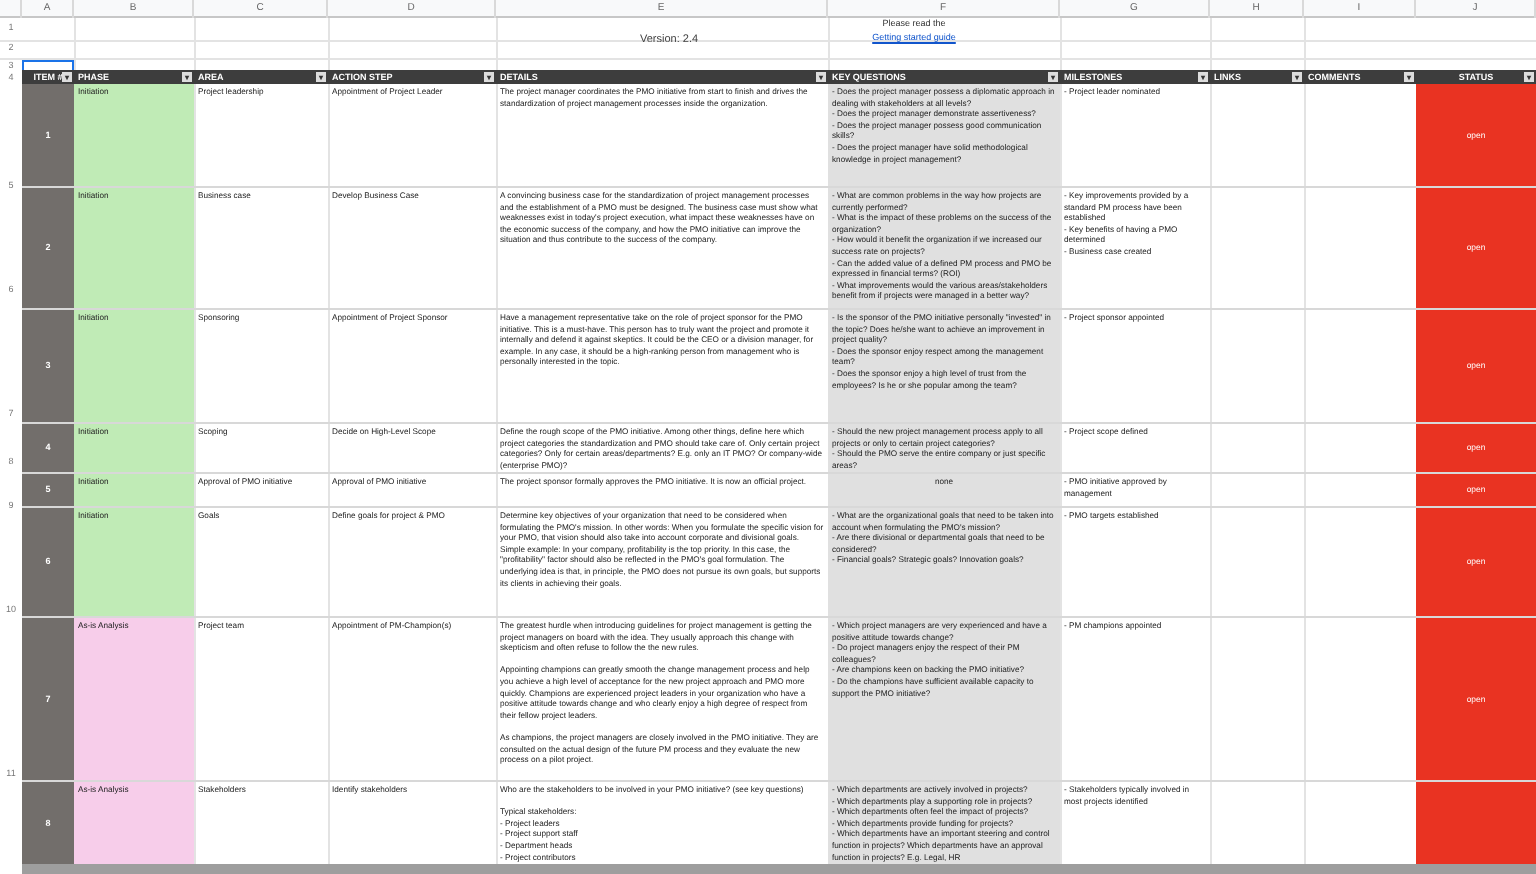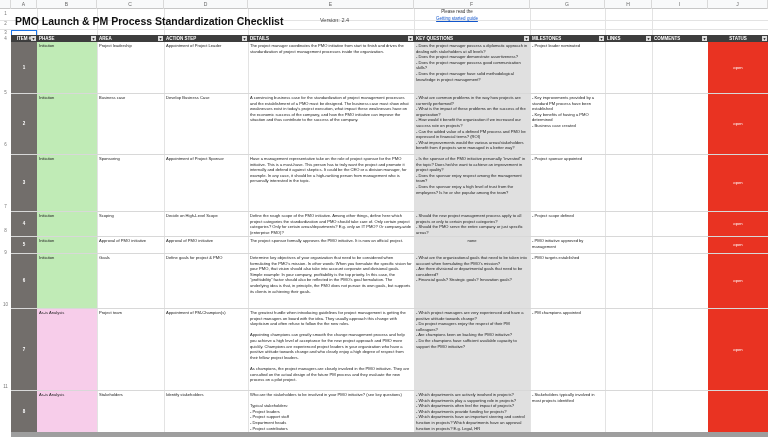--- a/index.html
+++ b/index.html
@@ -65,21 +65,20 @@
   <div class="gline" style="left:248px;top:9px;width:1px;height:428px"></div>
   <div class="gline" style="left:414px;top:9px;width:1px;height:26px"></div>
   <div class="gline" style="left:530px;top:9px;width:1px;height:428px"></div>
   <div class="gline" style="left:605px;top:9px;width:1px;height:428px"></div>
   <div class="gline" style="left:652px;top:9px;width:1px;height:428px"></div>
   <div class="gline" style="left:97px;top:42px;width:1px;height:395px"></div>
   <div class="gline" style="left:164px;top:42px;width:1px;height:395px"></div>
   <div class="gline" style="left:0;top:20px;width:768px;height:1px"></div>
   <div class="gline" style="left:0;top:29px;width:768px;height:1px"></div>
 
-  <div class="title">PMO Launch &amp; PM Process Standardization Checklist</div>
   <div class="version">Version: 2.4</div>
   <div class="readme">
     <p>Please read the</p>
     <a>Getting started guide</a>
   </div>
   <div class="selcell"></div>
 
   <div class="hdr center" style="left:11px;width:26px"><span>ITEM #</span><span class="flt">▾</span></div>
   <div class="hdr" style="left:37px;width:60px"><span>PHASE</span><span class="flt">▾</span></div>
   <div class="hdr" style="left:97px;width:67px"><span>AREA</span><span class="flt">▾</span></div>

